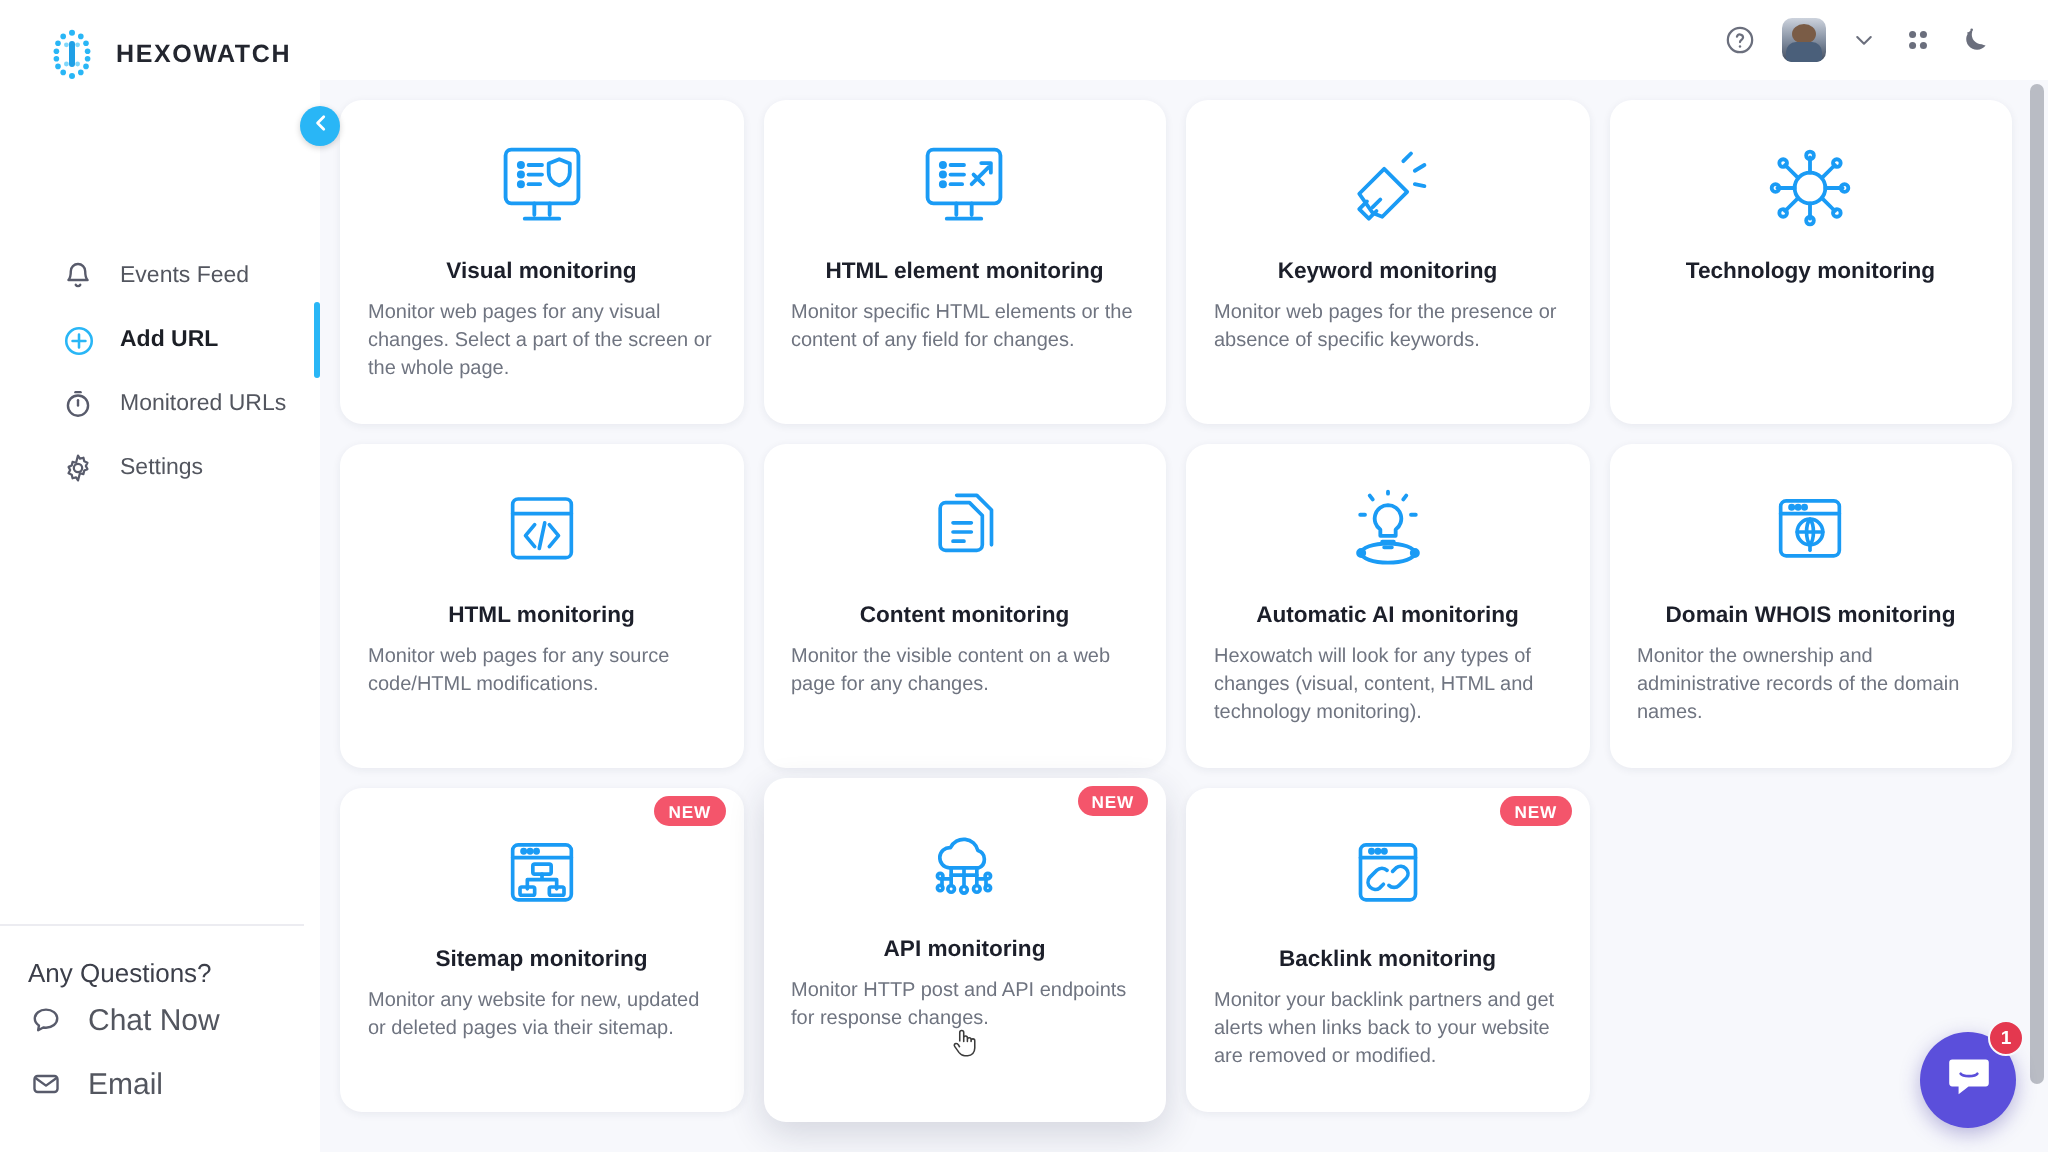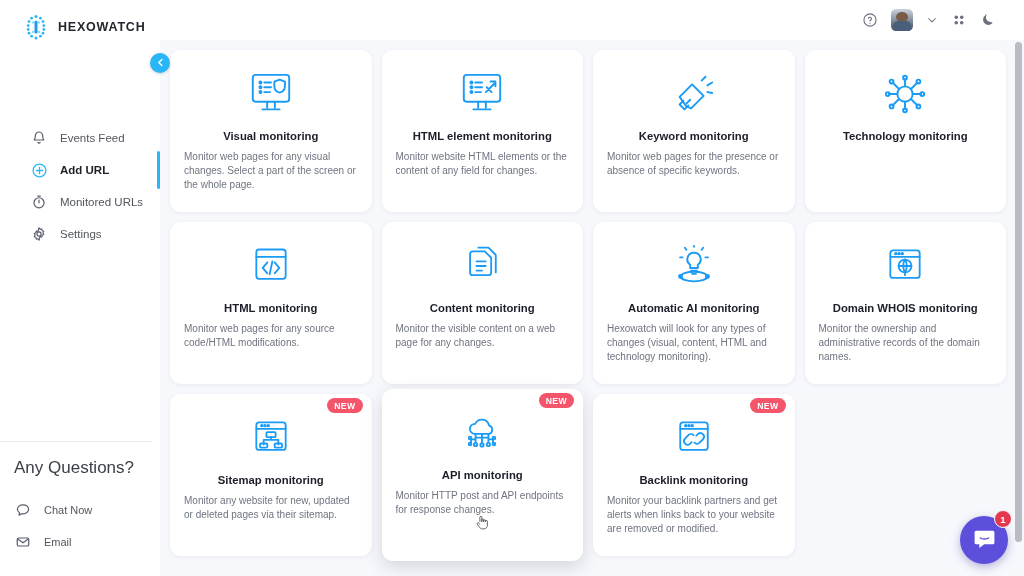--- a/index.html
+++ b/index.html
@@ -51,27 +51,27 @@
   .nav-label { font-size: 11.5px; color: #53565f; white-space: nowrap; }
   .nav-item.active .nav-label { color: #1c1f26; font-weight: bold; }
   .nav-item.active .ico { color: #29b6f6; }
   .nav-item.active::after {
     content: ""; position: absolute; right: 0; top: -3px;
     width: 3px; height: 38px; background: #29b6f6; border-radius: 2px;
   }
   .nav-spacer { flex: 1; }
   .side-divider { height: 1px; background: #ececf1; margin: 0 8px 0 0; }
   .help-block { padding: 16px 0 18px 14px; }
-  .help-title { font-size: 17px; color: #3c3f4a; margin-bottom: 16px; }
+  .help-title { font-size: 13px; color: #3c3f4a; }
   .help-item {
     display: flex; align-items: center; gap: 12px;
     height: 32px; cursor: pointer; color: #585b6b;
   }
   .help-item .ico { width: 18px; height: 18px; flex: 0 0 18px; display: flex; align-items: center; justify-content: center; }
-  .help-label { font-size: 11px; color: #53565f; }
+  .help-label { font-size: 15px; color: #53565f; }
 
   
   .main { position: relative; flex: 1; height: 576px; background: #f7f8fc; }
   .topbar {
     height: 40px; display: flex; align-items: center;
     justify-content: flex-end; gap: 13px;
     padding-right: 28px;
     background: #ffffff;
   }
   .topbar .tb-ico { cursor: pointer; color: #6b6f7d; display: flex; align-items: center; }
@@ -338,21 +338,21 @@
               <circle cx="17" cy="12" r="1.1" fill="#1a9bf5"></circle>
                 <path d="M21 12h7"></path>
               <circle cx="17" cy="17" r="1.1" fill="#1a9bf5"></circle>
                 <path d="M21 17h7"></path>
               <circle cx="17" cy="22" r="1.1" fill="#1a9bf5"></circle>
                 <path d="M21 22h6"></path>
               <path d="M32 22l9-9M37 11h5v5M33 17l5 5"></path>
             </svg>
           </div>
           <div class="card-title">HTML element monitoring</div>
-          <div class="card-desc">Monitor website HTML elements or the content of any field for changes.</div>
+          <div class="card-desc">Monitor specific HTML elements or the content of any field for changes.</div>
         </div>
 
         <div class="card">
           <div class="card-icon">
             <svg viewBox="0 0 56 48" width="54" height="46" fill="none" stroke="#1a9bf5" stroke-width="2" stroke-linecap="round" stroke-linejoin="round">
               <path d="M13 27l13-13 12 12-13 13-5-2-7-10z"></path>
               <path d="M17 31l-4 4 5 5 4-4"></path>
               <path d="M36 10l4-4M42 15l5-3M42 22l5 1"></path>
               <path d="M24 30l-4 4"></path>
             </svg>

